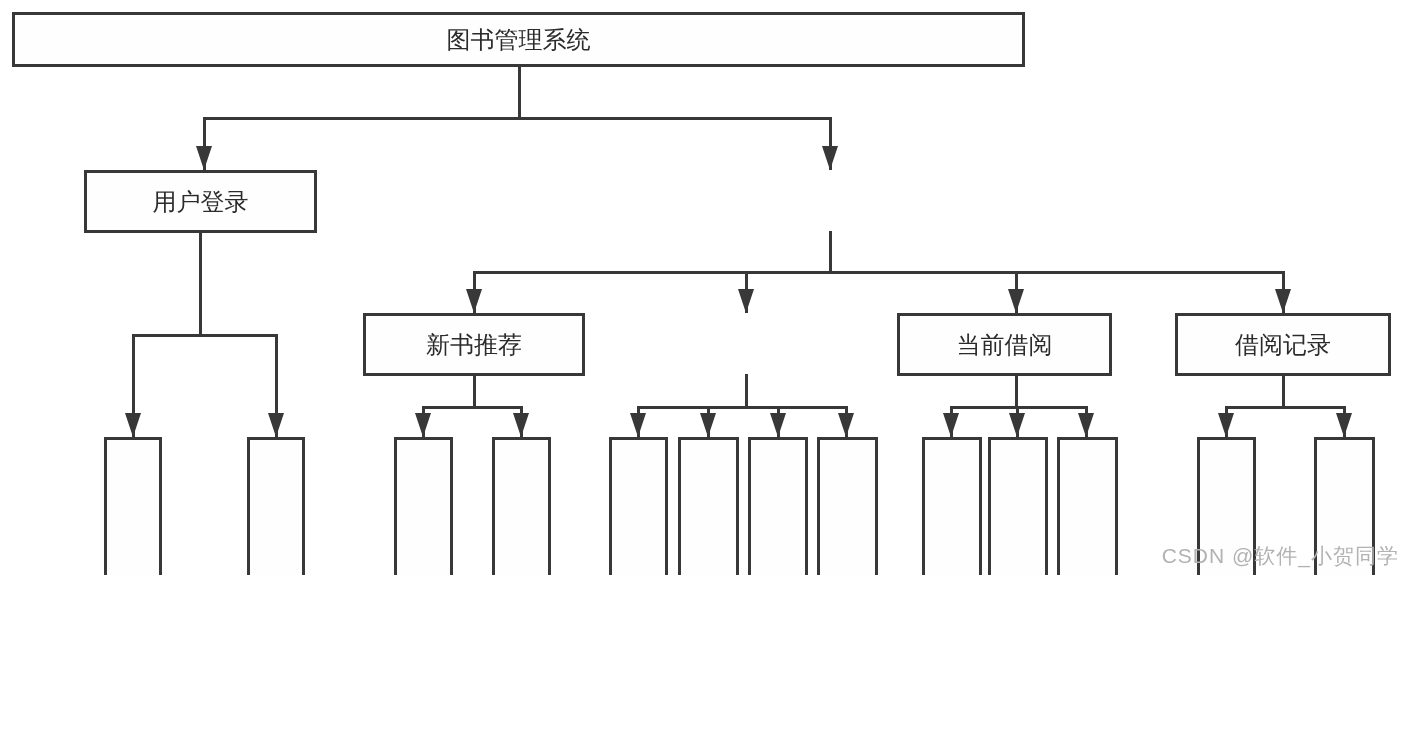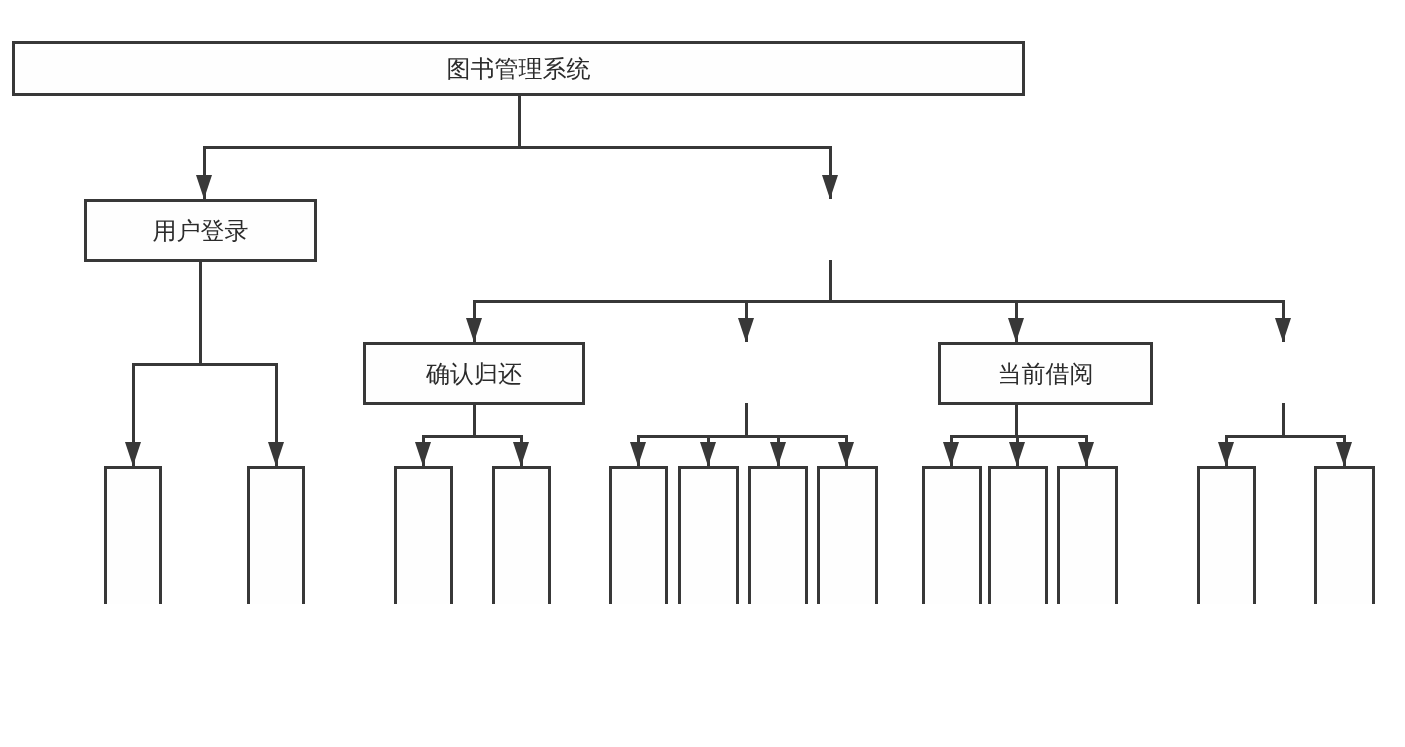--- a/index.html
+++ b/index.html
@@ -1,18 +1,18 @@
 <!DOCTYPE html>
 <html><head>
 <meta charset="utf-8">
 <style>
   html,body { margin:0; padding:0; background:#ffffff; }
   .canvas {
     position:relative; width:1405px; height:575px; background:#ffffff;
-    font-family:"Liberation Sans", sans-serif; overflow:hidden; color:#2b2b2b;margin-top:29px;
+    font-family:"Liberation Sans", sans-serif; overflow:hidden; color:#2b2b2b;
   }
   .node {
     position:absolute; box-sizing:border-box; background:#fefefe;
     border:3px solid #383838; display:flex; align-items:center; justify-content:center;
     font-size:24px; color:#2b2b2b; white-space:nowrap;
   }
   .leaf { top:437px; height:300px; }
   .vtext {
     writing-mode:vertical-rl; text-orientation:mixed;
     font-size:24px; letter-spacing:6px; line-height:1; white-space:nowrap;
@@ -31,22 +31,23 @@
 </style>
 </head>
 <body>
 
 <div class="canvas">
 
   <div class="node" style="left:12px; top:12px; width:1013px; height:55px;">图书管理系统</div>
 
   <div class="node" style="left:84px; top:170px; width:233px; height:63px;">用户登录</div>
 
-  <div class="node" style="left:363px; top:313px; width:222px; height:63px;">确认归还</div>
-  <div class="node" style="left:938px; top:313px; width:215px; height:63px;">当前借阅</div>
+  <div class="node" style="left:363px; top:313px; width:222px; height:63px;">新书推荐</div>
+  <div class="node" style="left:897px; top:313px; width:215px; height:63px;">当前借阅</div>
+  <div class="node" style="left:1175px; top:313px; width:216px; height:63px;">借阅记录</div>
 
   <div class="node leaf" style="left:104px; width:58px;">
     <span class="vtext">用户登录</span>
   </div>
   <div class="node leaf" style="left:247px; width:58px;">
     <span class="vtext">注销登录</span>
   </div>
   <div class="node leaf" style="left:394px; width:59px;">
     <span class="vtext">查询图书</span>
   </div>
@@ -133,14 +134,15 @@
   <div class="arrow" style="left:1009px; top:413px;"></div>
   <div class="arrow" style="left:1078px; top:413px;"></div>
 
   <div class="vline" style="left:1282px; top:374px; height:33px;"></div>
   <div class="hline" style="left:1225px; top:406px; width:120px;"></div>
   <div class="vline" style="left:1225px; top:406px; height:31px;"></div>
   <div class="vline" style="left:1343px; top:406px; height:31px;"></div>
   <div class="arrow" style="left:1218px; top:413px;"></div>
   <div class="arrow" style="left:1336px; top:413px;"></div>
 
+  <div class="watermark">CSDN @软件_小贺同学</div>
 
 </div>
 
 </body></html>

